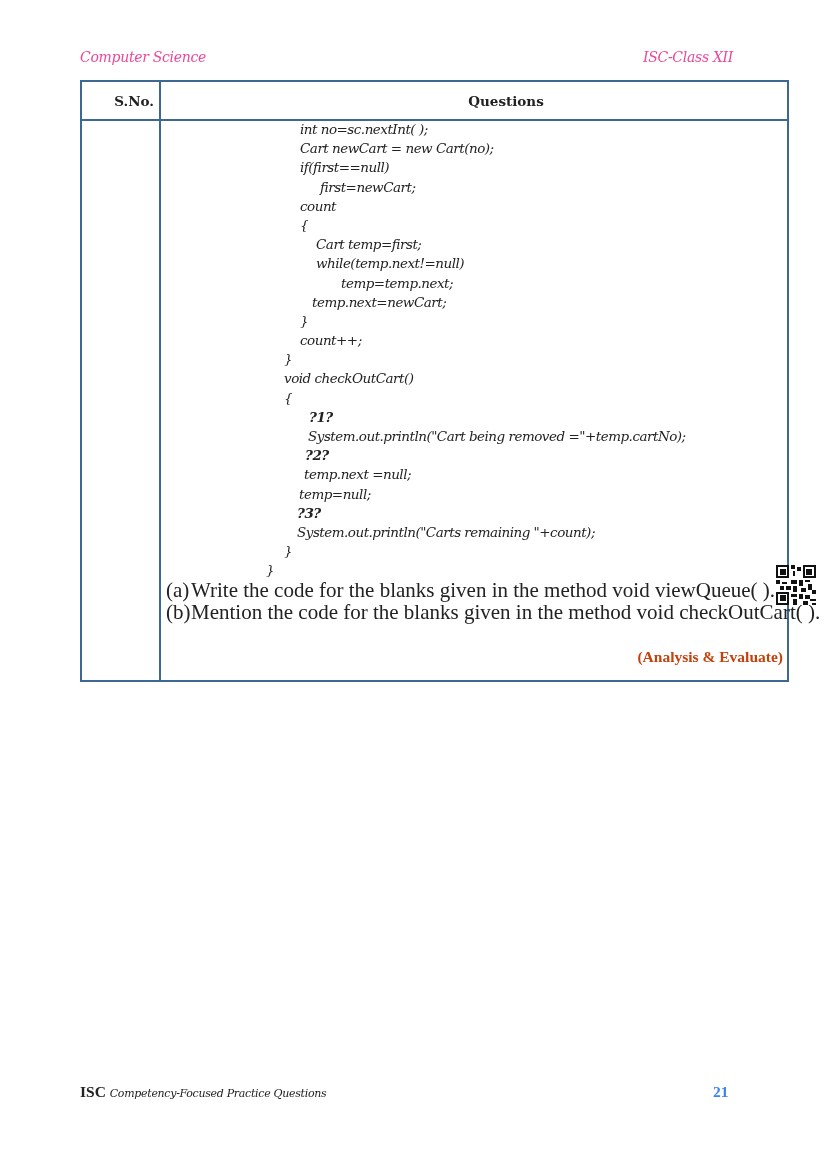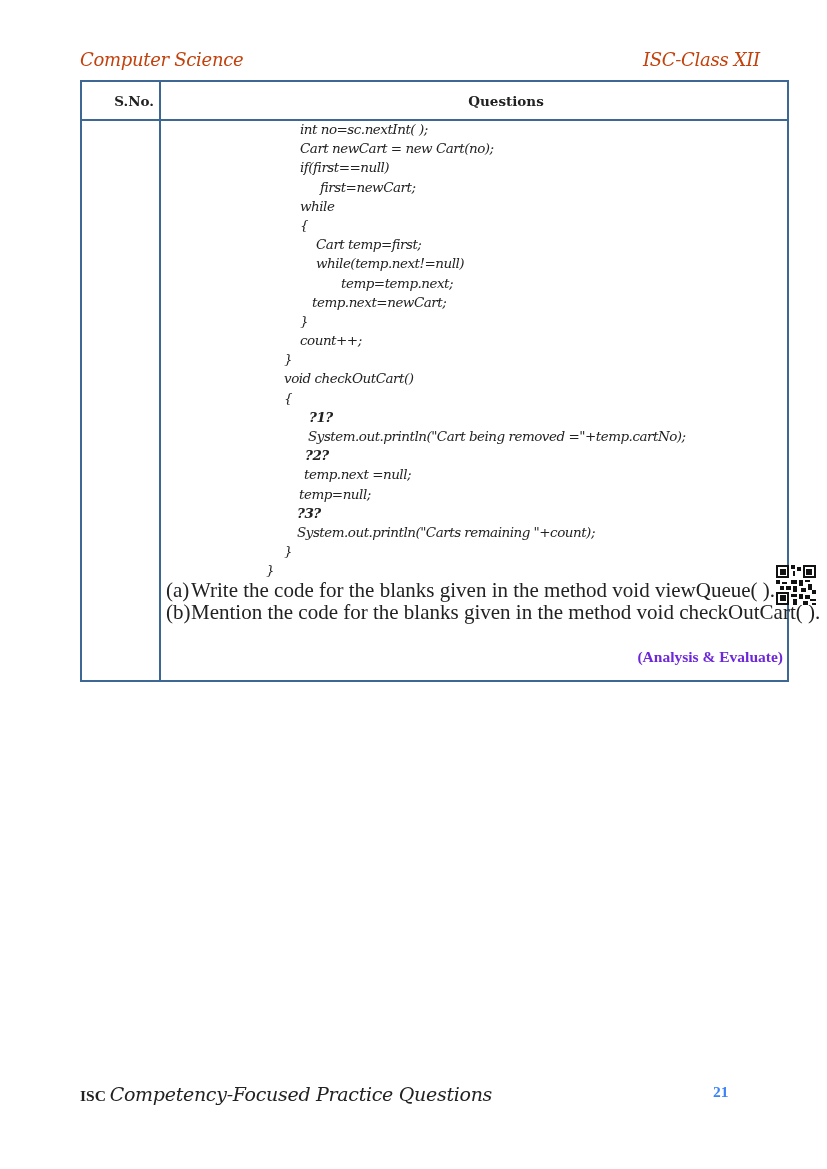--- a/index.html
+++ b/index.html
@@ -1,43 +1,43 @@
 <!DOCTYPE html>
 <html><head>
 <meta charset="utf-8">
 <style>
   html, body { margin:0; padding:0; background:#ffffff; }
   body { width:827px; height:1169px; position:relative; overflow:hidden;
          font-family:"DejaVu Serif", serif; color:#222; }
   .running-head { position:absolute; top:49px; font-family:"DejaVu Serif", serif;
-                  font-style:italic; font-size:18px; color:#c2410c; letter-spacing:-0.3px;text-align:center; }
+                  font-style:italic; font-size:14px; color:#ec4899; letter-spacing:-0.3px;text-align:center; }
   .rh-left { left:80px; }
   .rh-right { left:643px; }
   .table { position:absolute; left:80px; top:80px; width:705px; height:598px;
            border:2px solid #3d6893; box-sizing:content-box; }
   .hdr-row { position:absolute; left:0; top:0; width:705px; height:37px;
              border-bottom:2px solid #3d6893; }
   .col-div { position:absolute; left:77px; top:0; width:2px; height:598px; background:#3d6893; }
   .hdr-sno { position:absolute; left:0; width:72px; top:11px; text-align:right;
              font-family:"DejaVu Serif", serif; font-weight:bold; font-size:13.5px; color:#222; }
   .hdr-q { position:absolute; left:79px; width:626px; top:11px; text-align:center;
            font-family:"DejaVu Serif", serif; font-weight:bold; font-size:13.5px; color:#222;padding-left:32px; }
   .code-line { position:absolute; font-family:"DejaVu Serif", serif; font-style:italic;
                font-size:13.5px; color:#222; white-space:pre; letter-spacing:-0.5px; line-height:16px; }
   .code-line.blank { font-weight:bold; }
   .q-item { position:absolute; left:166px; font-family:"Liberation Serif", serif; font-size:21px;
             color:#222; white-space:pre; line-height:18px; }
   .q-item .q-label { display:inline-block; width:25px; }
   .tag { position:absolute; right:44px; top:648px; font-family:"Liberation Serif", serif;
-         font-weight:bold; font-size:15.5px; color:#6d28d9; }
+         font-weight:bold; font-size:15.5px; color:#c2410c; }
   .qr { position:absolute; left:776px; top:565px; width:40px; height:40px; }
   .footer-left { position:absolute; left:80px; top:1083px; font-family:"Liberation Serif", serif;
                  font-size:15.5px; color:#222; }
   .footer-left .isc { font-weight:bold; }
-  .footer-left .rest { font-style:italic; font-family:"DejaVu Serif", serif; font-size:19px; letter-spacing:-0.3px; }
+  .footer-left .rest { font-style:italic; font-family:"DejaVu Serif", serif; font-size:11px; letter-spacing:-0.3px; }
   .footer-page { position:absolute; left:713px; top:1083px; font-family:"Liberation Serif", serif;
                  font-weight:bold; font-size:15.5px; color:#3b82f6; }
 </style>
 </head>
 <body>
 
 <div class="running-head rh-left">Computer Science</div>
 <div class="running-head rh-right">ISC-Class XII</div>
 
 <div class="table">
@@ -46,21 +46,21 @@
     <div class="hdr-q">Questions</div>
   </div>
   <div class="col-div"></div>
 </div>
 
 <div id="code-container">
     <div class="code-line" style="left: 300px; top: 121px;">int no=sc.nextInt( );</div>
     <div class="code-line" style="left: 300px; top: 140px;">Cart newCart = new Cart(no);</div>
     <div class="code-line" style="left: 300px; top: 159px;">if(first==null)</div>
     <div class="code-line" style="left: 320px; top: 179px;">first=newCart;</div>
-    <div class="code-line" style="left: 300px; top: 198px;">while</div>
+    <div class="code-line" style="left: 300px; top: 198px;">count</div>
     <div class="code-line" style="left: 300px; top: 217px;">{</div>
     <div class="code-line" style="left: 316px; top: 236px;">Cart temp=first;</div>
     <div class="code-line" style="left: 316px; top: 255px;">while(temp.next!=null)</div>
     <div class="code-line" style="left: 341px; top: 275px;">temp=temp.next;</div>
     <div class="code-line" style="left: 312px; top: 294px;">temp.next=newCart;</div>
     <div class="code-line" style="left: 300px; top: 313px;">}</div>
     <div class="code-line" style="left: 300px; top: 332px;">count++;</div>
     <div class="code-line" style="left: 284px; top: 351px;">}</div>
     <div class="code-line" style="left: 284px; top: 370px;">void checkOutCart()</div>
     <div class="code-line" style="left: 284px; top: 390px;">{</div>

